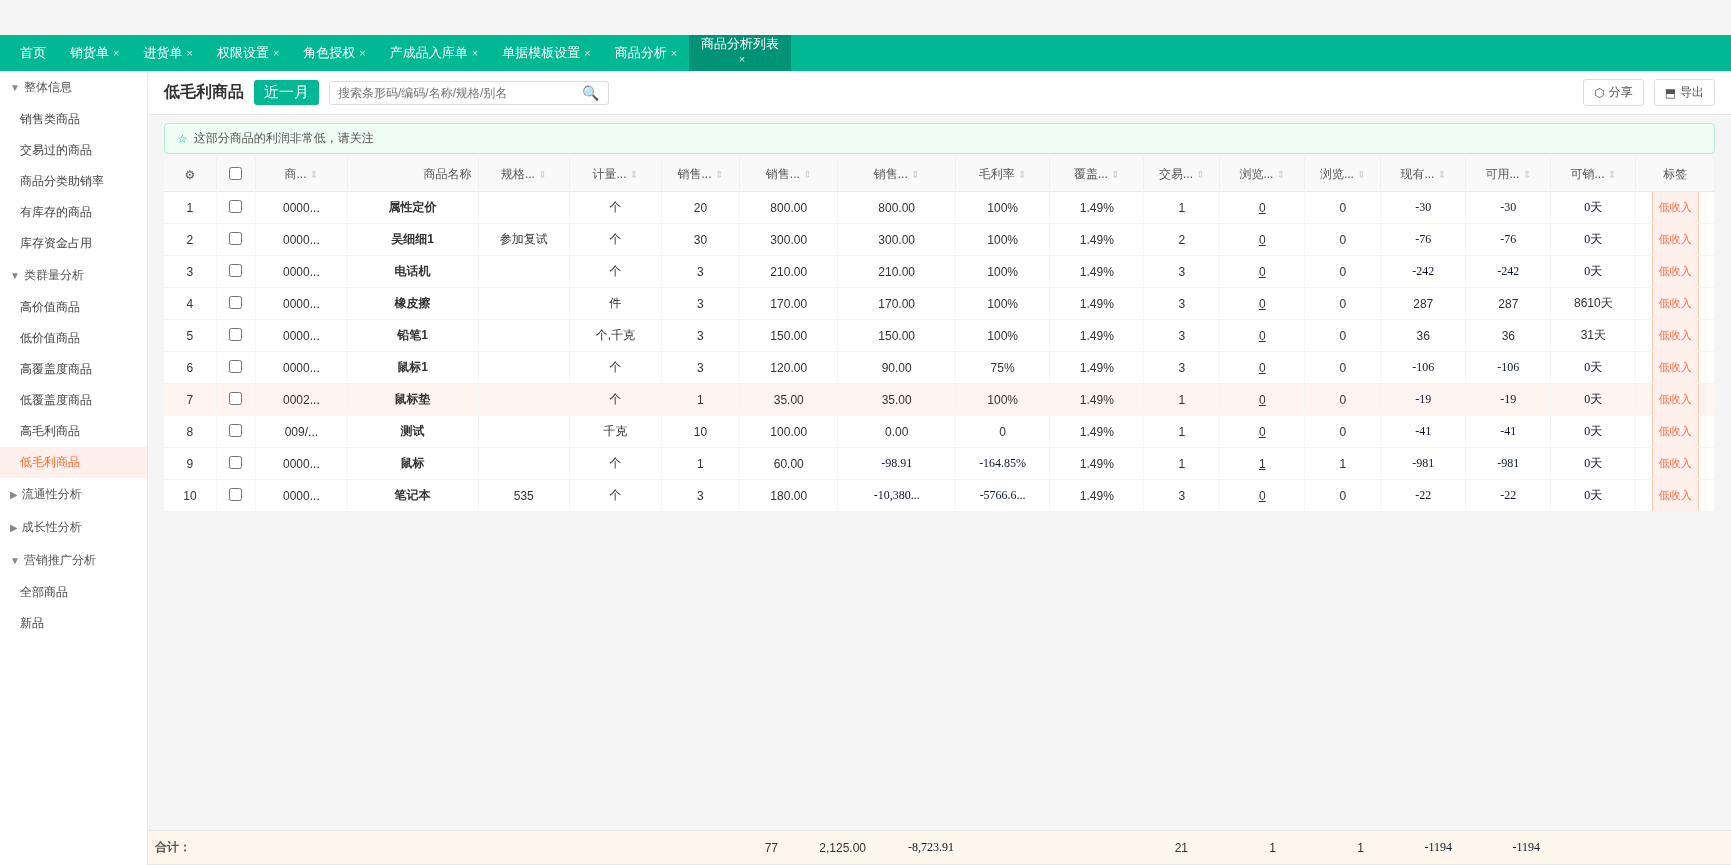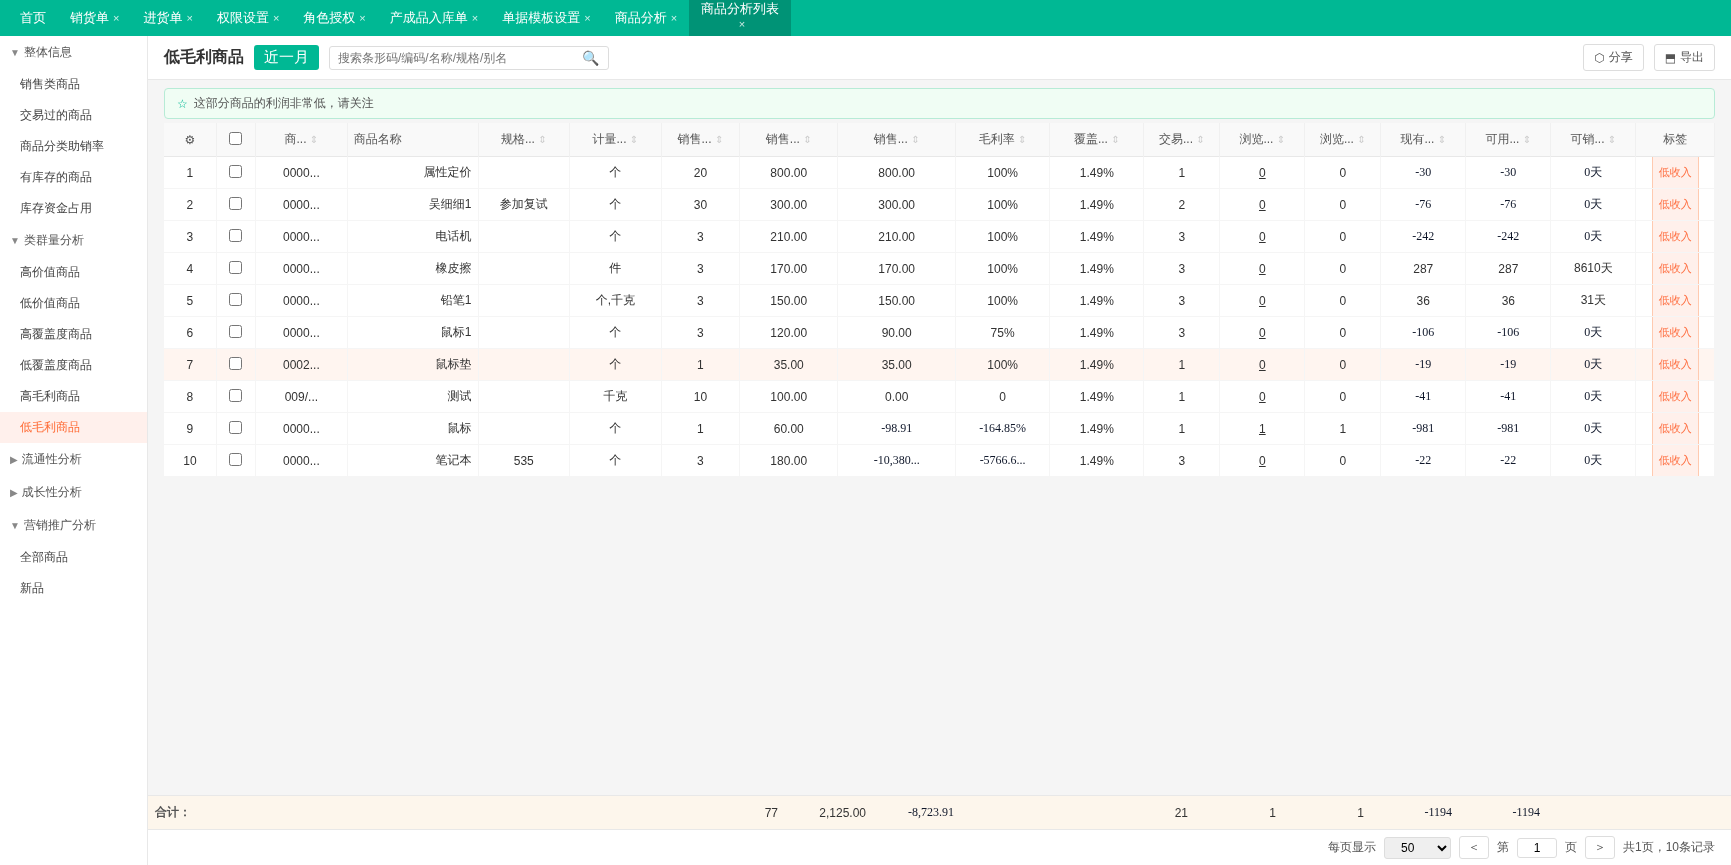--- a/index.html
+++ b/index.html
@@ -6,20 +6,21 @@
     body { font-family: 'Microsoft YaHei', sans-serif; font-size: 12px; background: #f5f5f5; color: #333; }
 
     
     .top-nav {
       background: #00b894;
       display: flex;
       align-items: center;
       height: 36px;
       padding: 0 8px;
       gap: 0;
+      margin-top: 35px;
     }
     .nav-item {
       color: #fff;
       padding: 0 12px;
       height: 36px;
       display: flex;
       align-items: center;
       cursor: pointer;
       font-size: 13px;
       white-space: nowrap;
@@ -239,21 +240,21 @@
     }
     .page-input {
       border: 1px solid #ddd;
       border-radius: 3px;
       width: 40px;
       padding: 2px 4px;
       text-align: center;
       font-size: 12px;
     }
 
-    td.text-left { text-align: right; }
+    td.text-left { text-align: center; font-weight: bold; }
   </style>
 </head>
 <body>
 
 <nav class="top-nav">
   <div class="nav-item">首页</div>
   <div class="nav-item">
     <span>销货单</span>
     <span class="close-x">×</span>
   </div>
@@ -372,21 +373,21 @@
             <col style="width:65px">
           <col style="width:65px">
             <col style="width:65px">
             <col style="width:60px">
         </colgroup>
         <thead>
           <tr>
             <th>⚙</th>
             <th><input type="checkbox" style=""></th>
             <th><span>商...</span> <span class="sort-icon">⇕</span></th>
-            <th style="text-align:left"><span>商品名称</span></th>
+            <th style="text-align:right"><span>商品名称</span></th>
             <th><span>规格...</span> <span class="sort-icon">⇕</span></th>
             <th><span>计量...</span> <span class="sort-icon">⇕</span></th>
             <th><span>销售...</span> <span class="sort-icon">⇕</span></th>
             <th><span>销售...</span> <span class="sort-icon">⇕</span></th>
             <th><span>销售...</span> <span class="sort-icon">⇕</span></th>
             <th><span>毛利率</span> <span class="sort-icon">⇕</span></th>
             <th><span>覆盖...</span> <span class="sort-icon">⇕</span></th>
             <th><span>交易...</span> <span class="sort-icon">⇕</span></th>
             <th><span>浏览...</span> <span class="sort-icon">⇕</span></th>
             <th><span>浏览...</span> <span class="sort-icon">⇕</span></th>

